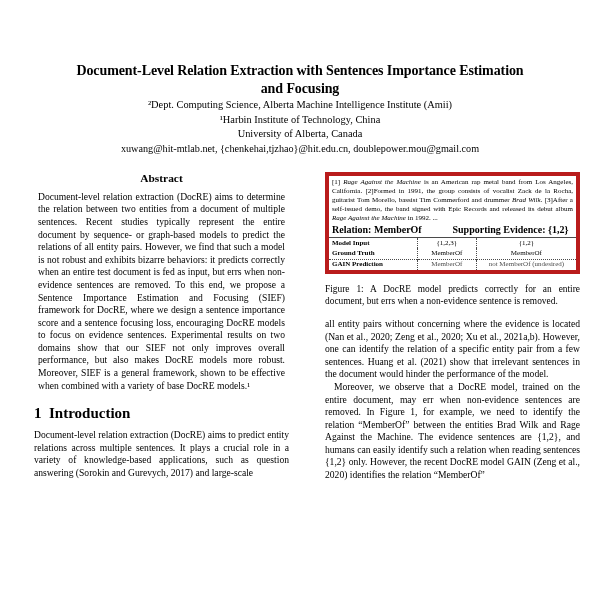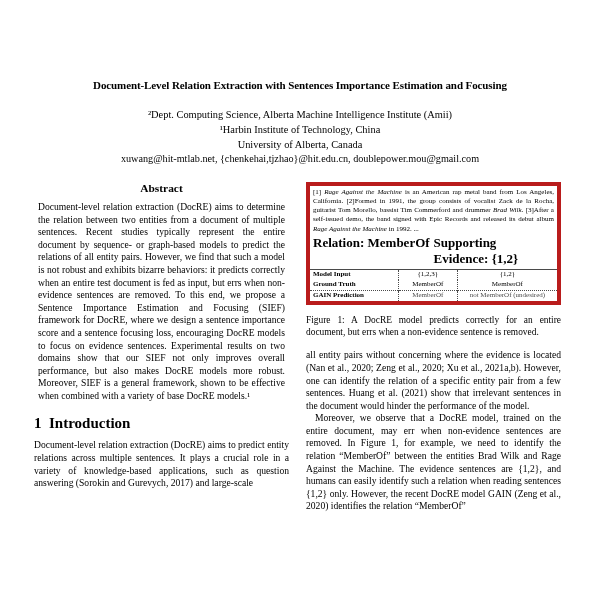--- a/index.html
+++ b/index.html
@@ -24,25 +24,25 @@
     box-sizing: border-box;
     padding: 0 34px;
   }
 
   
   .title-block {
     padding-top: 62px;
     text-align: center;
   }
   .paper-title {
-    font-size: 11px;
+    font-size: 14px;
     font-weight: bold;
     line-height: 1.28;
     letter-spacing: -0.1px;
-    margin: 16px auto;
+    margin: 0 auto;
     width: 466px;
   }
   .authors {
     margin-top: 17px;
     font-size: 11.4px;
     font-weight: bold;
     line-height: 1.42;
   }
   .affil {
     font-size: 10.4px;
@@ -52,21 +52,21 @@
     font-size: 10.2px;
     line-height: 1.45;
     margin-top: 0px;
   }
 
   
   .columns {
     position: relative;
     margin-top: 15px;
     display: flex;
-    gap: 17px;
+    gap: 36px;
   }
   .col {
     width: 255px;
     flex: 0 0 255px;
   }
 
   .abstract-head {
     text-align: center;
     font-size: 11.4px;
     font-weight: bold;
@@ -111,21 +111,21 @@
   .fig-text {
     font-size: 7.0px;
     line-height: 1.30;
     text-align: justify;
     padding: 2px 3px 1px 3px;
     margin: 0;
   }
   .fig-text i { font-style: italic; }
   .fig-relation-row {
     display: flex;
-    font-size: 13px;
+    font-size: 10px;
     font-weight: bold;
     padding: 0px 3px 2px 3px;
     border-bottom: 1px solid #4a4a4a;
   }
   .fig-rel-left { width: 50%; text-align: left; }
   .fig-rel-right { width: 50%; text-align: left; }
 
   table.fig-table {
     width: 100%;
     border-collapse: collapse;

